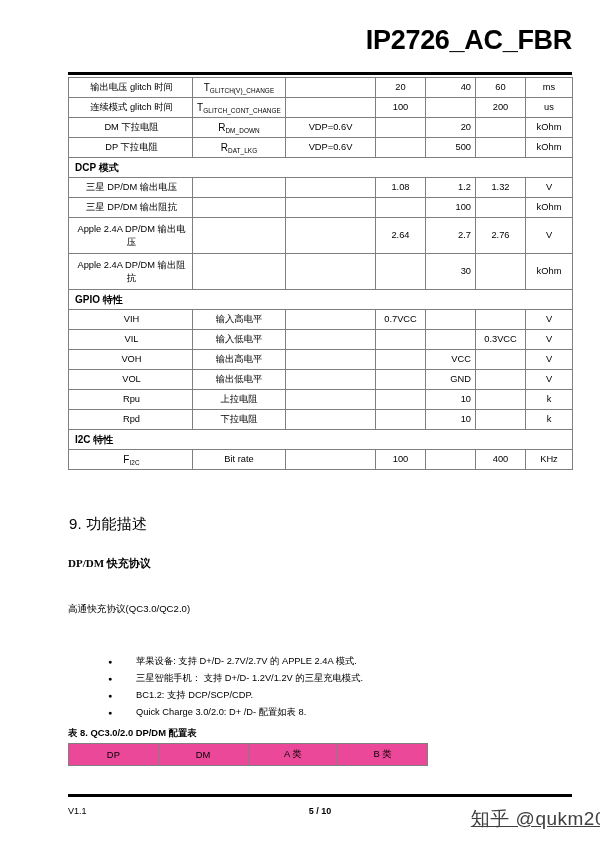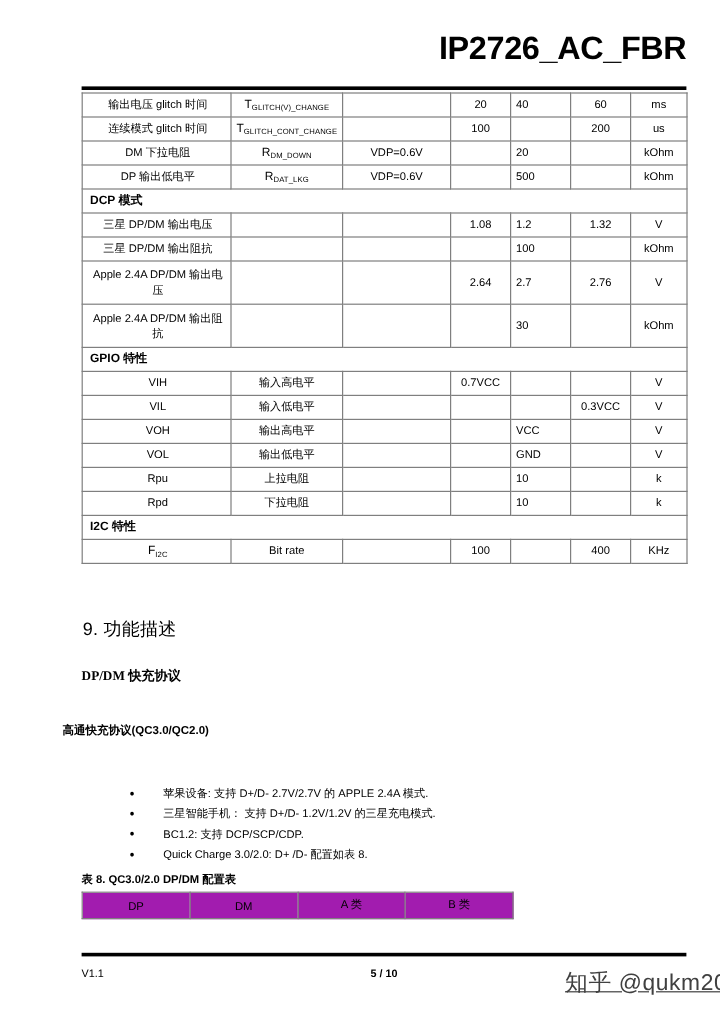--- a/index.html
+++ b/index.html
@@ -62,21 +62,21 @@
     padding: 2px 4px;
     vertical-align: middle;
     line-height: 1.35;
     height: 20px;
     box-sizing: border-box;
   }
   .spec-table td.c-param   { width: 124px; text-align: center;   padding-left: 6px; }
   .spec-table td.c-symbol  { width: 93px;  text-align: center; }
   .spec-table td.c-cond    { width: 90px;  text-align: center; }
   .spec-table td.c-min     { width: 50px;  text-align: center; }
-  .spec-table td.c-typ     { width: 50px;  text-align: left; }
+  .spec-table td.c-typ     { width: 50px;  text-align: right; }
   .spec-table td.c-max     { width: 50px;  text-align: center; }
   .spec-table td.c-unit    { width: 47px;  text-align: center; }
 
   .spec-table tr.section-row td {
     font-weight: bold;
     font-size: 10px;
     text-align: left;
     padding-left: 6px;
   }
   .two-line td.c-param { height: 36px; }
@@ -102,24 +102,24 @@
   .sub-heading {
     position: absolute;
     left: 48px;
     top: 556px;
     font-size: 11px;
     font-weight: bold;
     font-family: "Liberation Serif", "DejaVu Serif", serif;
   }
   .sub-heading2 {
     position: absolute;
-    left: 32px;
+    left: 48px;
     top: 603px;
     font-size: 9.6px;
-    font-weight: bold;
+    font-weight: normal;
   }
   .body-para {
     position: absolute;
     left: 48px;
     top: 621px;
     width: 504px;
     font-size: 9.3px;
     line-height: 1.75;
     text-align: justify;
   }
@@ -160,21 +160,21 @@
   .table8 {
     position: absolute;
     left: 48px;
     top: 743px;
     width: 360px;
     border-collapse: collapse;
     table-layout: fixed;
   }
   .table8 th {
     border: 1px solid #808080;
-    background: #a21caf;
+    background: #ec4899;
     font-size: 9.4px;
     font-weight: normal;
     text-align: center;
     height: 22px;
     box-sizing: border-box;
   }
 
   
   .footer-rule {
     position: absolute;
@@ -244,21 +244,21 @@
         <tr>
           <td class="c-param">DM 下拉电阻</td>
           <td class="c-symbol"><span class="sym">R</span><sub>DM_DOWN</sub></td>
           <td class="c-cond">VDP=0.6V</td>
           <td class="c-min"></td>
           <td class="c-typ">20</td>
           <td class="c-max"></td>
           <td class="c-unit">kOhm</td>
         </tr>
         <tr>
-          <td class="c-param">DP 输出低电平</td>
+          <td class="c-param">DP 下拉电阻</td>
           <td class="c-symbol"><span class="sym">R</span><sub>DAT_LKG</sub></td>
           <td class="c-cond">VDP=0.6V</td>
           <td class="c-min"></td>
           <td class="c-typ">500</td>
           <td class="c-max"></td>
           <td class="c-unit">kOhm</td>
         </tr>
         <tr class=" section-row">
           <td class="c-param" colspan="7">DCP 模式</td>
         </tr>

